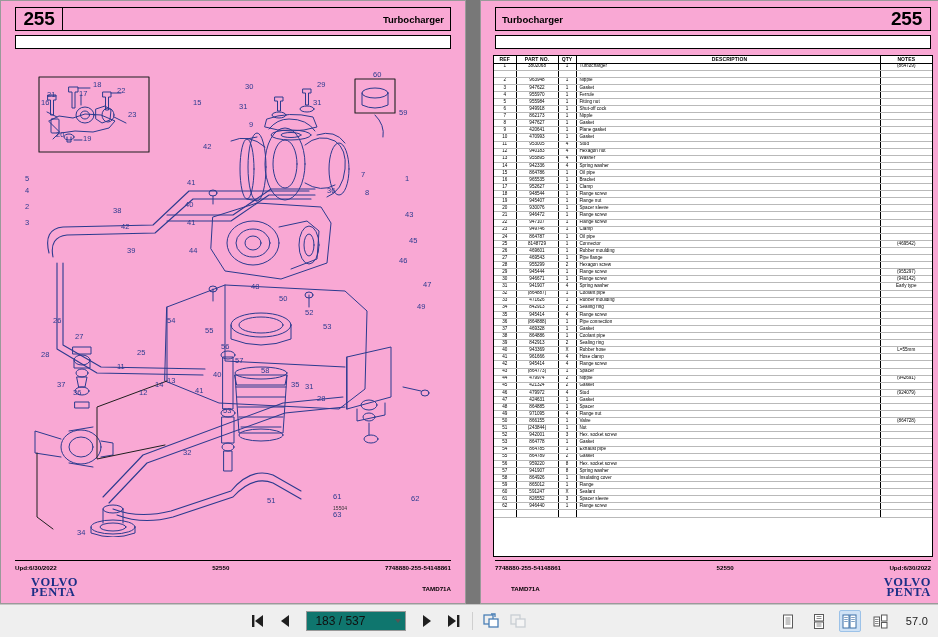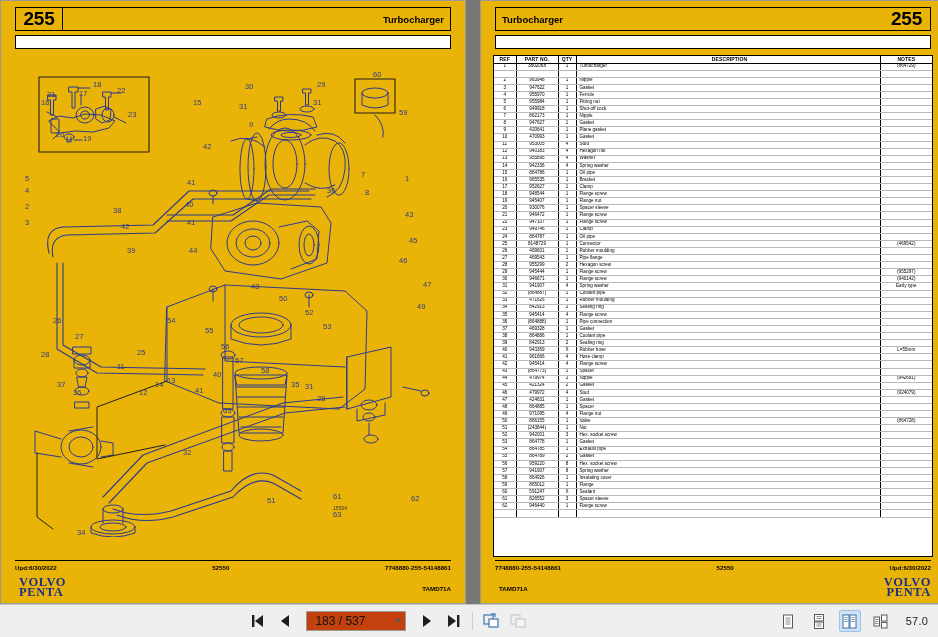--- a/index.html
+++ b/index.html
@@ -16,21 +16,21 @@
   #viewer {
     position:absolute; left:0; top:0; width:938px; height:604px;
     background:#787878;
     overflow:hidden;
   }
 
   .page {
     position:absolute;
     top:0;
     width:466px; height:604px;
-    background:#eab308;
+    background:#f9a8d4;
     border:1px solid #9a9a9a;
   }
   .page.left  { left:0px; }
   .page.right { left:480px; }
 
   .page-inner { position:absolute; left:0; top:0; right:0; bottom:0; }
 
   
   .hdr {
     position:absolute; left:14px; right:14px; top:6px; height:24px;
@@ -63,21 +63,21 @@
   }
   .footer-row {
     position:absolute; left:14px; right:14px; bottom:30px; height:11px;
     display:flex; align-items:center;
     font-size:6.2px; font-weight:bold; color:#000;
   }
   .footer-row .f-left  { flex:0 0 auto; }
   .footer-row .f-mid   { flex:1; text-align:center; }
   .footer-row .f-right { flex:0 0 auto; }
   .footer-row2 {
-    position:absolute; left:18px; right:14px; bottom:6px; height:22px;
+    position:absolute; left:30px; right:14px; bottom:6px; height:22px;
     display:flex; align-items:flex-end; justify-content:space-between;
   }
   .model-id { font-size:6.2px; font-weight:bold; padding-bottom:5px; }
 
   .volvo-logo {
     font-family:"Liberation Serif", serif;
     color:#1b2f86;
     font-weight:bold;
     font-size:12.5px;
     line-height:9.5px;
@@ -146,21 +146,21 @@
   .tb-btn.disabled { opacity:0.38; }
   .tb-icon-box {
     width:22px; height:22px; display:flex; align-items:center; justify-content:center;
     border-radius:2px;
   }
   .tb-icon-box.active { background:#cfe2f6; border:1px solid #9cc2e8; }
 
   .page-field {
     display:flex; align-items:center;
     width:100px; height:20px;
-    border:1px solid #999; background:#c2410c;
+    border:1px solid #999; background:#0f766e;
     font-size:12px; color:#111;
     padding:0 4px 0 8px;
     margin:0 4px;
     justify-content:space-between;
   }
   .page-field .pf-text { flex:1; }
   .page-field .pf-caret {
     width:0;height:0;border-left:3px solid transparent;border-right:3px solid transparent;
     border-top:4px solid #555; margin-left:4px;
   }

